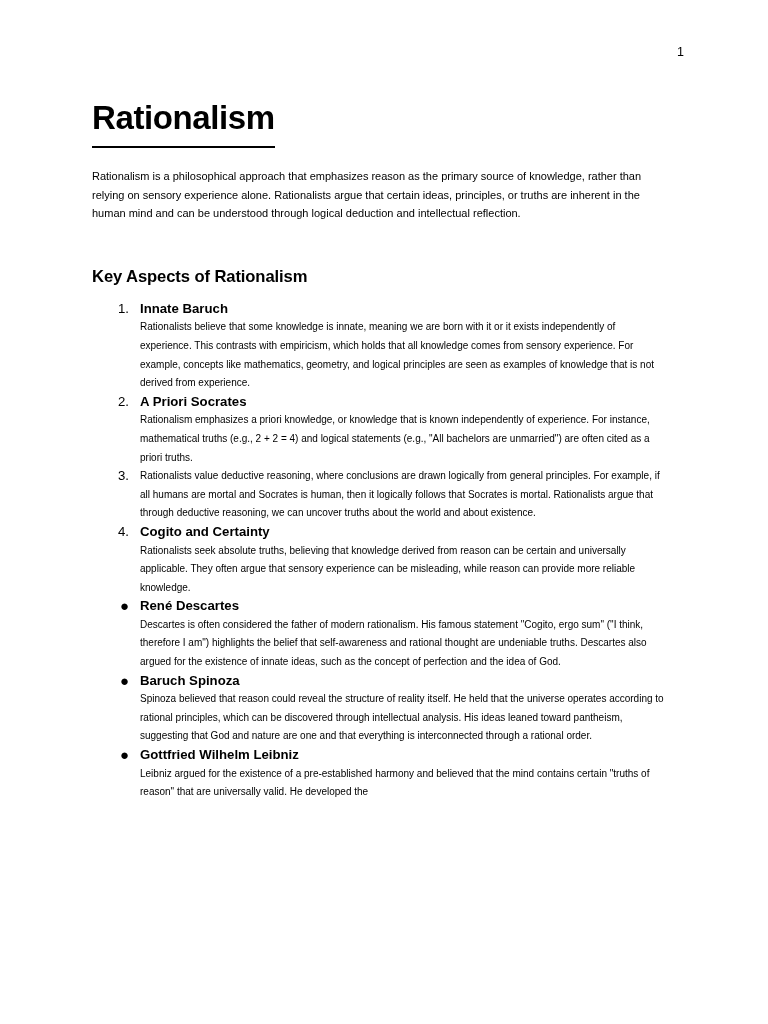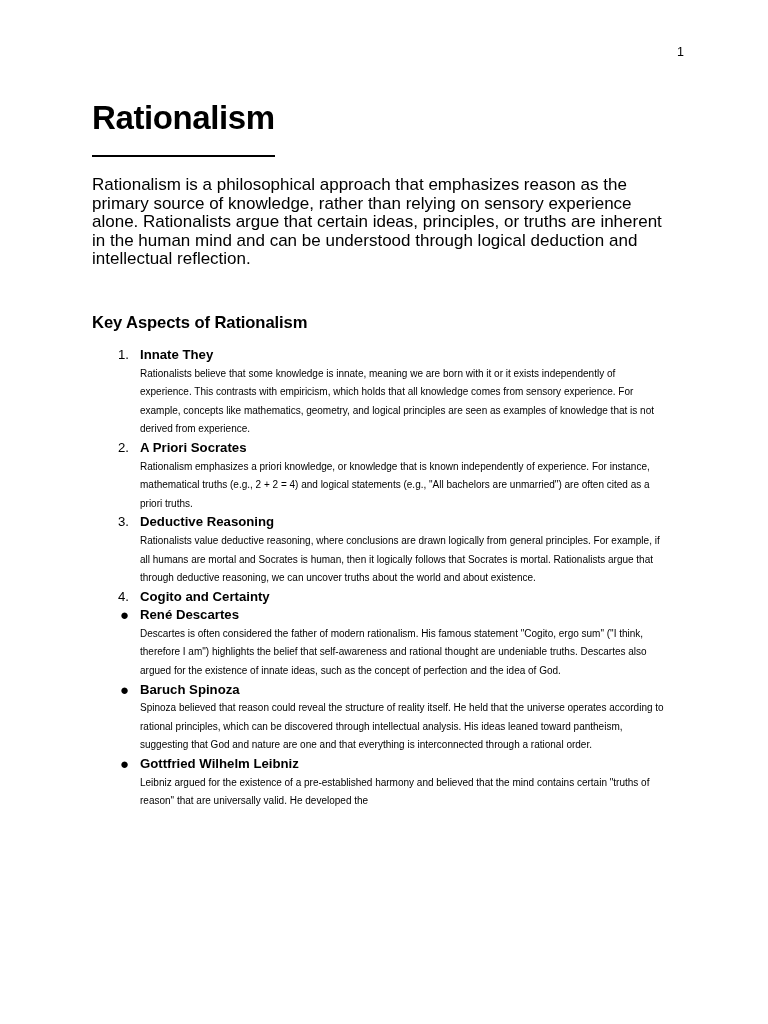--- a/index.html
+++ b/index.html
@@ -43,29 +43,29 @@
   }
 
   .doc-title {
     font-size: 33px;
     line-height: 40px;
     font-weight: bold;
     letter-spacing: -0.4px;
     margin: 0 0 0 0;
     display: inline-block;
     border-bottom: 2.5px solid #000;
-    padding-bottom: 17px;
+    padding-bottom: 8px;
   }
 
   .title-wrap {
     margin-bottom: 19px;
   }
 
   .intro {
-    font-size: 17px;
+    font-size: 11px;
     line-height: 18.6px;
     margin: 0;
     text-align: left;
   }
 
   .section-heading {
     font-size: 16.6px;
     line-height: 22px;
     font-weight: bold;
     letter-spacing: -0.1px;
@@ -136,36 +136,36 @@
       <h1 class="doc-title">Rationalism</h1>
     </div>
 
     <p class="intro">Rationalism is a philosophical approach that emphasizes reason as the primary source of knowledge, rather than relying on sensory experience alone. Rationalists argue that certain ideas, principles, or truths are inherent in the human mind and can be understood through logical deduction and intellectual reflection.</p>
 
     <h2 class="section-heading">Key Aspects of Rationalism</h2>
 
     <ol class="num-list list-block">
       <li class="item">
         <span class="marker">1.</span>
-        <span class="item-title">Innate They</span>
+        <span class="item-title">Innate Baruch</span>
         <span class="item-body">Rationalists believe that some knowledge is innate, meaning we are born with it or it exists independently of experience. This contrasts with empiricism, which holds that all knowledge comes from sensory experience. For example, concepts like mathematics, geometry, and logical principles are seen as examples of knowledge that is not derived from experience.</span>
       </li>
       <li class="item">
         <span class="marker">2.</span>
         <span class="item-title">A Priori Socrates</span>
         <span class="item-body">Rationalism emphasizes a priori knowledge, or knowledge that is known independently of experience. For instance, mathematical truths (e.g., 2 + 2 = 4) and logical statements (e.g., "All bachelors are unmarried") are often cited as a priori truths.</span>
       </li>
       <li class="item">
         <span class="marker">3.</span>
-        <span class="item-title">Deductive Reasoning</span>
         <span class="item-body">Rationalists value deductive reasoning, where conclusions are drawn logically from general principles. For example, if all humans are mortal and Socrates is human, then it logically follows that Socrates is mortal. Rationalists argue that through deductive reasoning, we can uncover truths about the world and about existence.</span>
       </li>
       <li class="item">
         <span class="marker">4.</span>
         <span class="item-title">Cogito and Certainty</span>
+        <span class="item-body">Rationalists seek absolute truths, believing that knowledge derived from reason can be certain and universally applicable. They often argue that sensory experience can be misleading, while reason can provide more reliable knowledge.</span>
       </li>
     </ol>
 
 
     <ul class="bullet-list list-block philosophers">
       <li class="item">
         <span class="marker bullet">●</span>
         <span class="item-title">René Descartes</span>
         <span class="item-body">Descartes is often considered the father of modern rationalism. His famous statement "Cogito, ergo sum" ("I think, therefore I am") highlights the belief that self-awareness and rational thought are undeniable truths. Descartes also argued for the existence of innate ideas, such as the concept of perfection and the idea of God.</span>
       </li>

